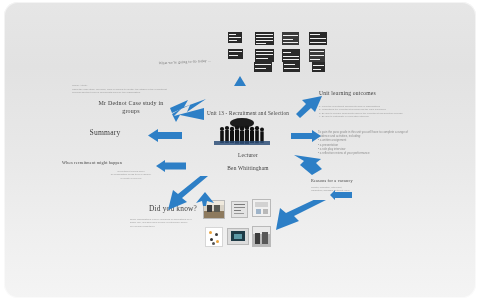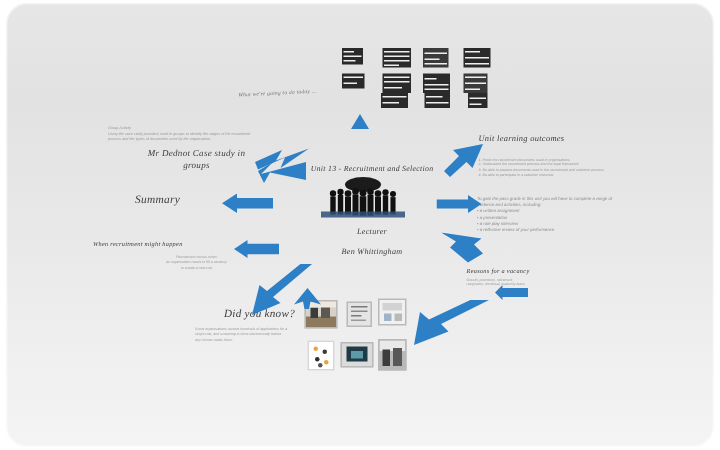--- a/index.html
+++ b/index.html
@@ -1,18 +1,18 @@
 <!DOCTYPE html>
 <html><head>
 <meta charset="utf-8">
 <style>
   html,body{margin:0;padding:0;background:#ffffff;}
   body{width:480px;height:300px;overflow:hidden;font-family:"Liberation Serif",serif;}
 
-  #stage{position:relative;width:480px;height:300px;background:#ffffff;font-style:italic;}
+  #stage{position:relative;width:480px;height:300px;background:#ffffff;}
 
   
   #canvas{
     position:absolute;left:4px;top:2px;width:472px;height:296px;
     border-radius:14px;
     background:linear-gradient(180deg,#e6e6e6 0%,#e2e2e2 22%,#e9e9e9 55%,#efefef 78%,#f4f4f4 100%);
   }
   #canvas::after{
     content:"";position:absolute;left:0;top:0;right:0;bottom:0;border-radius:14px;
     box-shadow:inset 0 0 0 1px rgba(255,255,255,.55);

